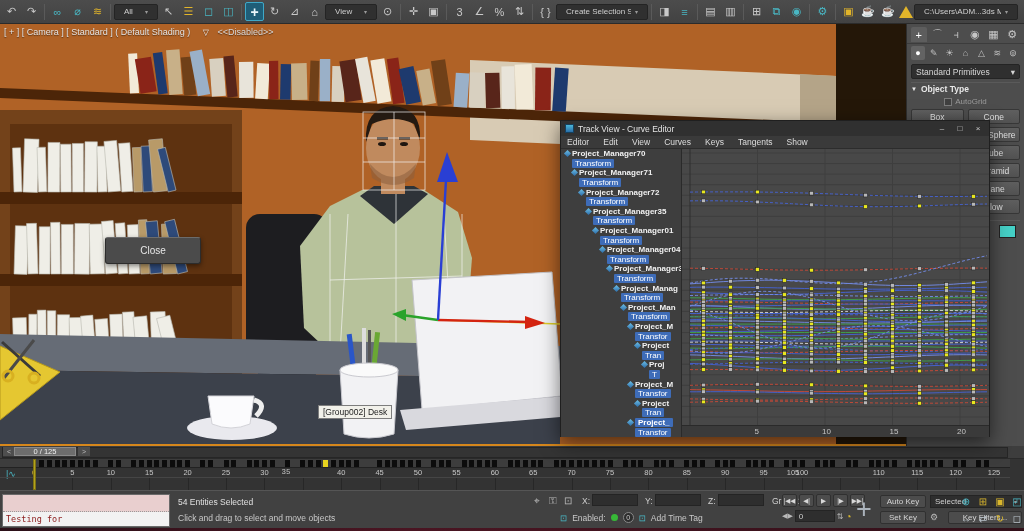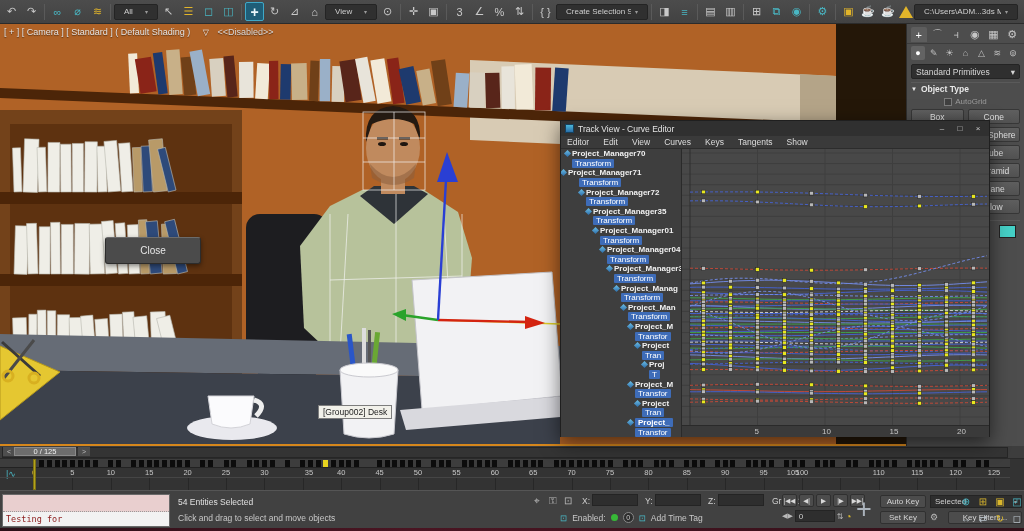--- a/index.html
+++ b/index.html
@@ -450,21 +450,21 @@
       </div>
     <div id="tvbody">
       <div id="tvtree">
           <div class="trow o" style="padding-left: 4px;">
             <span class="mark"></span>
             <span>Project_Manager70</span>
           </div>
           <div class="trow t" style="padding-left: 11px;">
             <span class="chip">Transform</span>
           </div>
-          <div class="trow o" style="">
+          <div class="trow o" style="padding-left: 11px;">
             <span class="mark"></span>
             <span>Project_Manager71</span>
           </div>
           <div class="trow t" style="padding-left: 18px;">
             <span class="chip">Transform</span>
           </div>
           <div class="trow o" style="padding-left: 18px;">
             <span class="mark"></span>
             <span>Project_Manager72</span>
           </div>
@@ -1203,21 +1203,21 @@
         <div class="kblk sel" style="left: 323.34px;"></div>
       </div>
     <div id="tbnums">
         <span class="tnum zero" style="left: 34px;">0</span>
         <span class="tnum" style="left: 72.4px;">5</span>
         <span class="tnum" style="left: 110.8px;">10</span>
         <span class="tnum" style="left: 149.2px;">15</span>
         <span class="tnum" style="left: 187.6px;">20</span>
         <span class="tnum" style="left: 226px;">25</span>
         <span class="tnum" style="left: 264.4px;">30</span>
-        <span class="tnum" style="left: 309px;">35</span>
+        <span class="tnum" style="left: 286px; font-family: Liberation Mono, monospace;">35</span>
         <span class="tnum" style="left: 341.2px;">40</span>
         <span class="tnum" style="left: 379.6px;">45</span>
         <span class="tnum" style="left: 418px;">50</span>
         <span class="tnum" style="left: 456.4px;">55</span>
         <span class="tnum" style="left: 494.8px;">60</span>
         <span class="tnum" style="left: 533.2px;">65</span>
         <span class="tnum" style="left: 571.6px;">70</span>
         <span class="tnum" style="left: 610px;">75</span>
         <span class="tnum" style="left: 648.4px;">80</span>
         <span class="tnum" style="left: 686.8px;">85</span>

